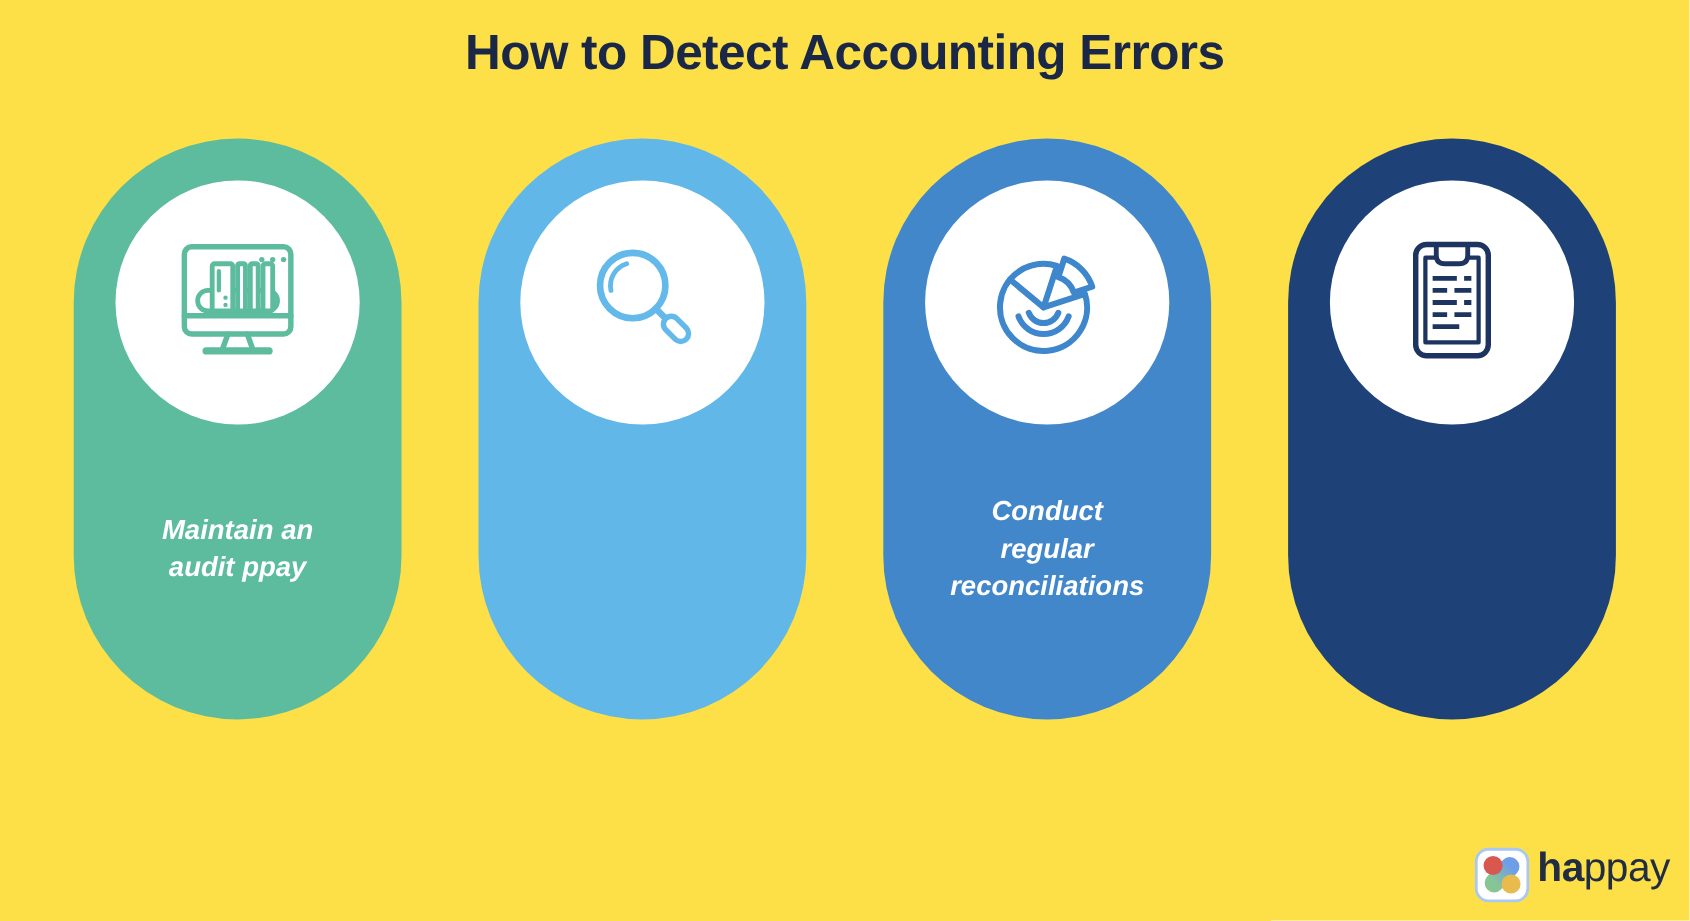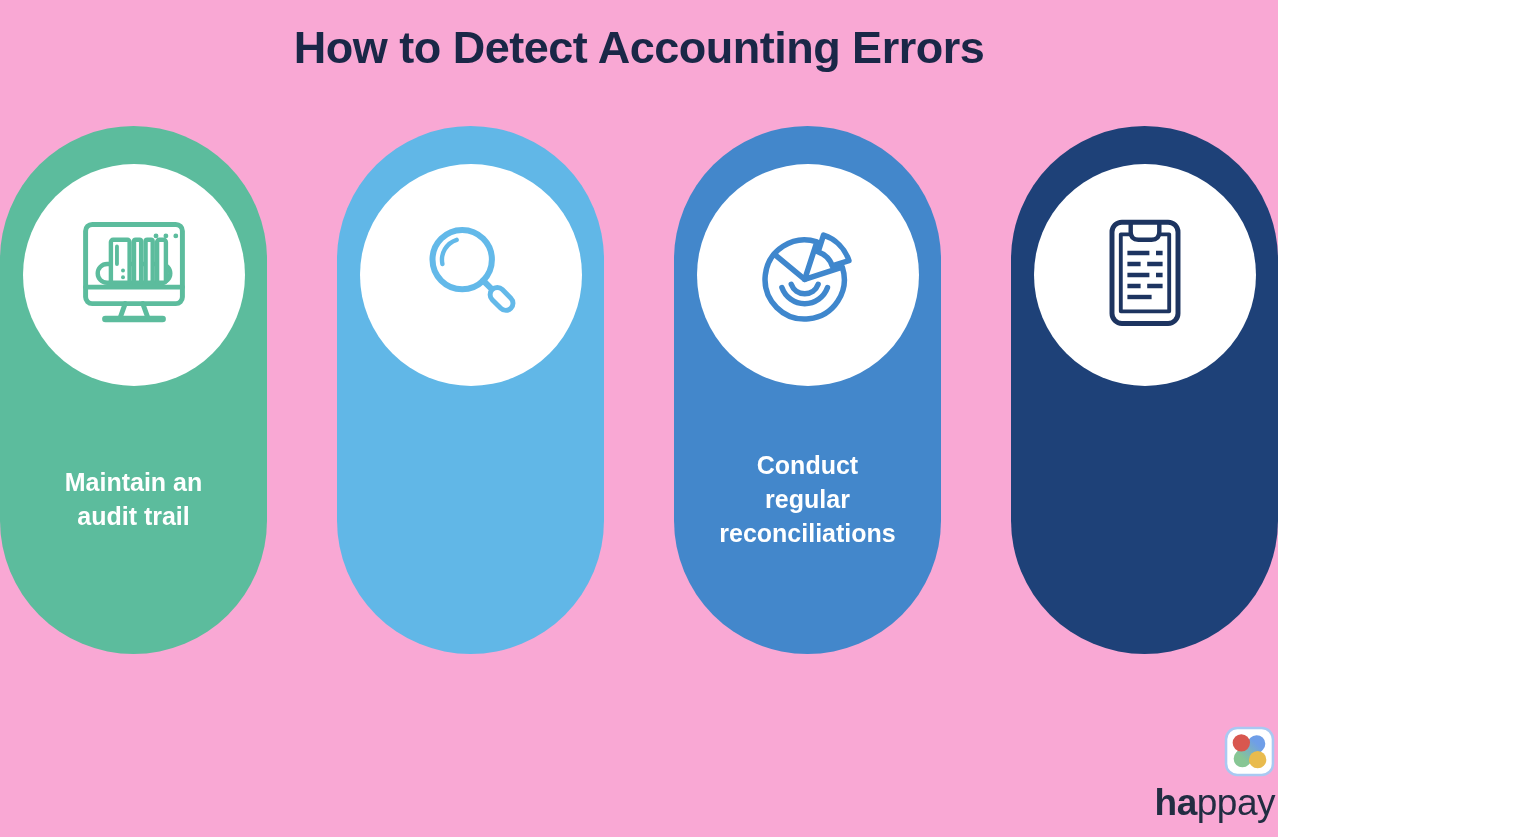--- a/index.html
+++ b/index.html
@@ -1,26 +1,26 @@
 <!DOCTYPE html>
 <html><head>
 <meta charset="utf-8">
 <style>
   html,body { margin:0; padding:0; background:#ffffff; }
   .page {
-    width:1278px; height:837px; position:relative; overflow:hidden;
-    background:#f9a8d4;
+    width:1536px; height:837px; position:relative; overflow:hidden;
+    background:#fde047;
     font-family:"Liberation Sans", sans-serif;
   }
   .title {
     margin:0; padding-top:22px; text-align:center;
     font-size:45px; font-weight:800; letter-spacing:-0.5px;
     color:var(--title-color,#1a2747);
   }
-  .cards { display:flex; justify-content:space-between; gap:70px; margin-top:52px; }
+  .cards { display:flex; justify-content:center; gap:70px; margin-top:52px;font-style:italic; }
   .card {
     width:298px; height:528px; border-radius:150px;
     background:var(--card-color,#ccc);
     display:flex; flex-direction:column; align-items:center;
   }
   .icon-circle {
     width:222px; height:222px; margin-top:38px; background:#fff; border-radius:50%;
     display:flex; align-items:center; justify-content:center;
   }
   .card-icon { width:132px; height:132px; display:block; }
@@ -29,21 +29,21 @@
   .card-icon .fl { fill:var(--icon-color,#333); stroke:none; }
   .card-icon .butt { stroke-linecap:butt; }
   .label-area {
     flex:1; display:flex; flex-direction:column; justify-content:center; align-items:center;
     padding-bottom:42px;
   }
   .label-line {
     color:var(--card-text,#fff); font-size:25px; font-weight:700;
     line-height:34px; white-space:nowrap; text-align:center;
   }
-  .logo { position:absolute; right:3px; bottom:16px; display:flex; align-items:flex-end; gap:7px;flex-direction:column; }
+  .logo { position:absolute; right:18px; bottom:16px; display:flex; align-items:flex-start; gap:7px; }
   .logo-svg { width:51px; height:51px; display:block; }
   .logo-text { font-size:37px; letter-spacing:-0.5px; color:var(--logo-text,#222d42); line-height:1; }
   .logo-bold { font-weight:800; }
   .logo-light { font-weight:400; }
 </style>
 </head>
 <body>
 
 <div class="page" style="--title-color: #1a2747; --card-text: #ffffff;">
 
@@ -70,21 +70,21 @@
             <circle cx="80" cy="24.5" r="2.2"></circle>
               <circle cx="89" cy="24.5" r="2.2"></circle>
               <circle cx="98" cy="24.5" r="2.2"></circle>
             <circle cx="50" cy="56" r="1.8"></circle>
               <circle cx="50" cy="62" r="1.8"></circle>
           </g>
         </svg>
       </div>
       <div class="label-area">
         <div class="label-line">Maintain an</div>
-        <div class="label-line">audit trail</div>
+        <div class="label-line">audit ppay</div>
       </div>
     </div>
 
     <div class="card" style="--card-color: #61b7e7; --icon-color: #63b9e9;">
       <div class="icon-circle">
         <svg class="card-icon" viewBox="0 0 120 120">
           <g class="st">
             <circle cx="52" cy="46" r="27" stroke-width="5.5"></circle>
             <path d="M34 50 A19 19 0 0 1 47 28" stroke-width="4"></path>
             <path d="M71 65 L78 72" stroke-width="5.5"></path>

